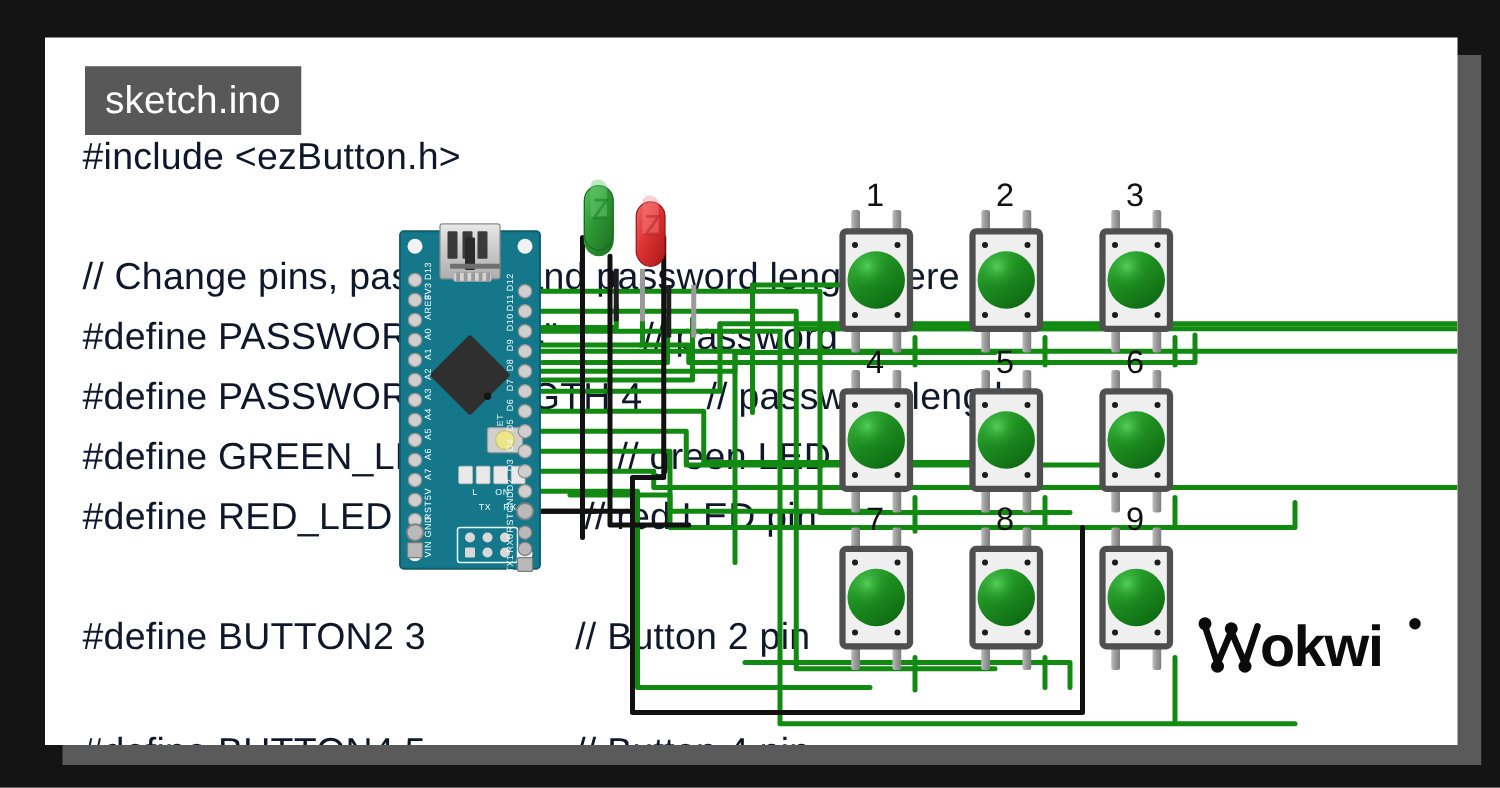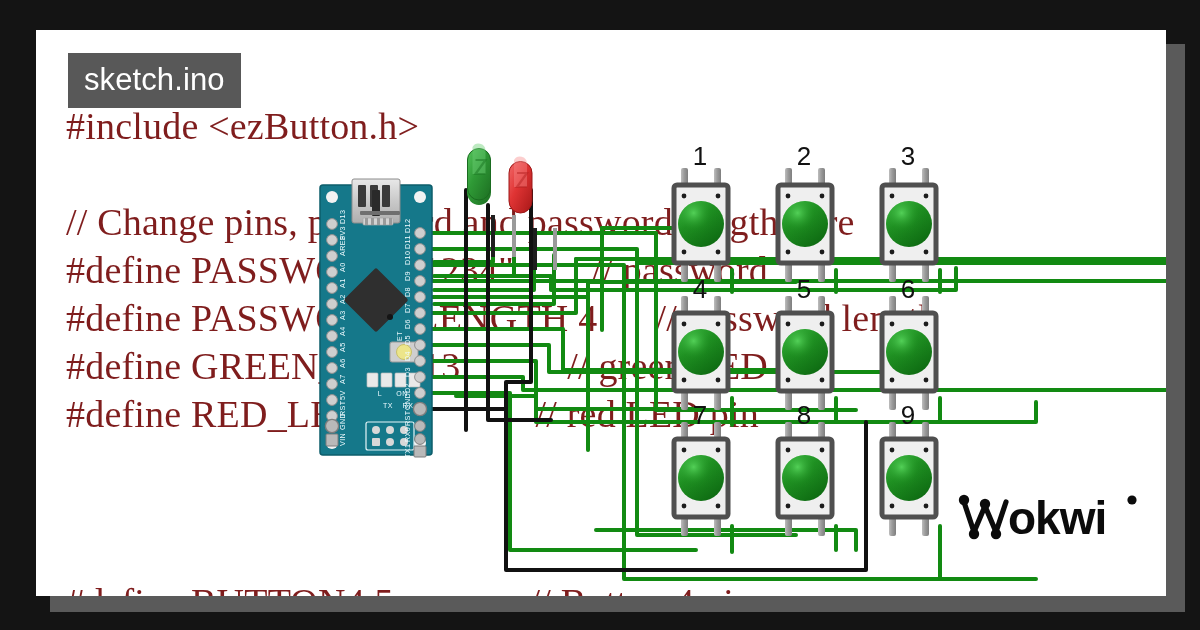--- a/index.html
+++ b/index.html
@@ -37,25 +37,25 @@
   }
 
   
   .code{
     position:absolute;left:0;top:0;width:1130px;height:566px;
     z-index:5;pointer-events:none;
   }
   .code-line{
     position:absolute;
     left:30px;
-    color:#7f1d1d;
-    font-size:38px;
+    color:#0f172a;
+    font-size:30px;
     line-height:30px;
     white-space:pre;
-    font-family:Liberation Serif, serif;
+    font-family:Liberation Sans, sans-serif;
     letter-spacing:0.2px;
   }
 
   
   .diagram{
     position:absolute;left:0;top:0;width:1130px;height:566px;
     z-index:10;pointer-events:none;
   }
   .diagram svg{display:block;}
 
@@ -74,20 +74,21 @@
   <div class="panel">
 
     <div class="code">
       <div class="code-line" style="top:81px">#include &lt;ezButton.h&gt;</div>
       <div class="code-line" style="top:129px"></div>
       <div class="code-line" style="top:177px">// Change pins, password and password length here</div>
       <div class="code-line" style="top:225px">#define PASSWORD "1234"        // password</div>
       <div class="code-line" style="top:273px">#define PASSWORD_LENGTH 4      // password length</div>
       <div class="code-line" style="top:321px">#define GREEN_LED 13           // green LED pin</div>
       <div class="code-line" style="top:369px">#define RED_LED 12             // red LED pin</div>
+      <div class="code-line" style="top:465px">#define BUTTON2 3              // Button 2 pin</div>
       <div class="code-line" style="top:557px">#define BUTTON4 5              // Button 4 pin</div>
     </div>
 
     <div class="diagram">
       <svg width="1130" height="566" viewBox="0 0 1130 566" xmlns="http://www.w3.org/2000/svg">
 
         <defs>
           <linearGradient id="gcap" x1="0" y1="0" x2="0.7" y2="1">
             <stop offset="0%" stop-color="#3fbf44"></stop>
             <stop offset="45%" stop-color="#1f9022"></stop>

